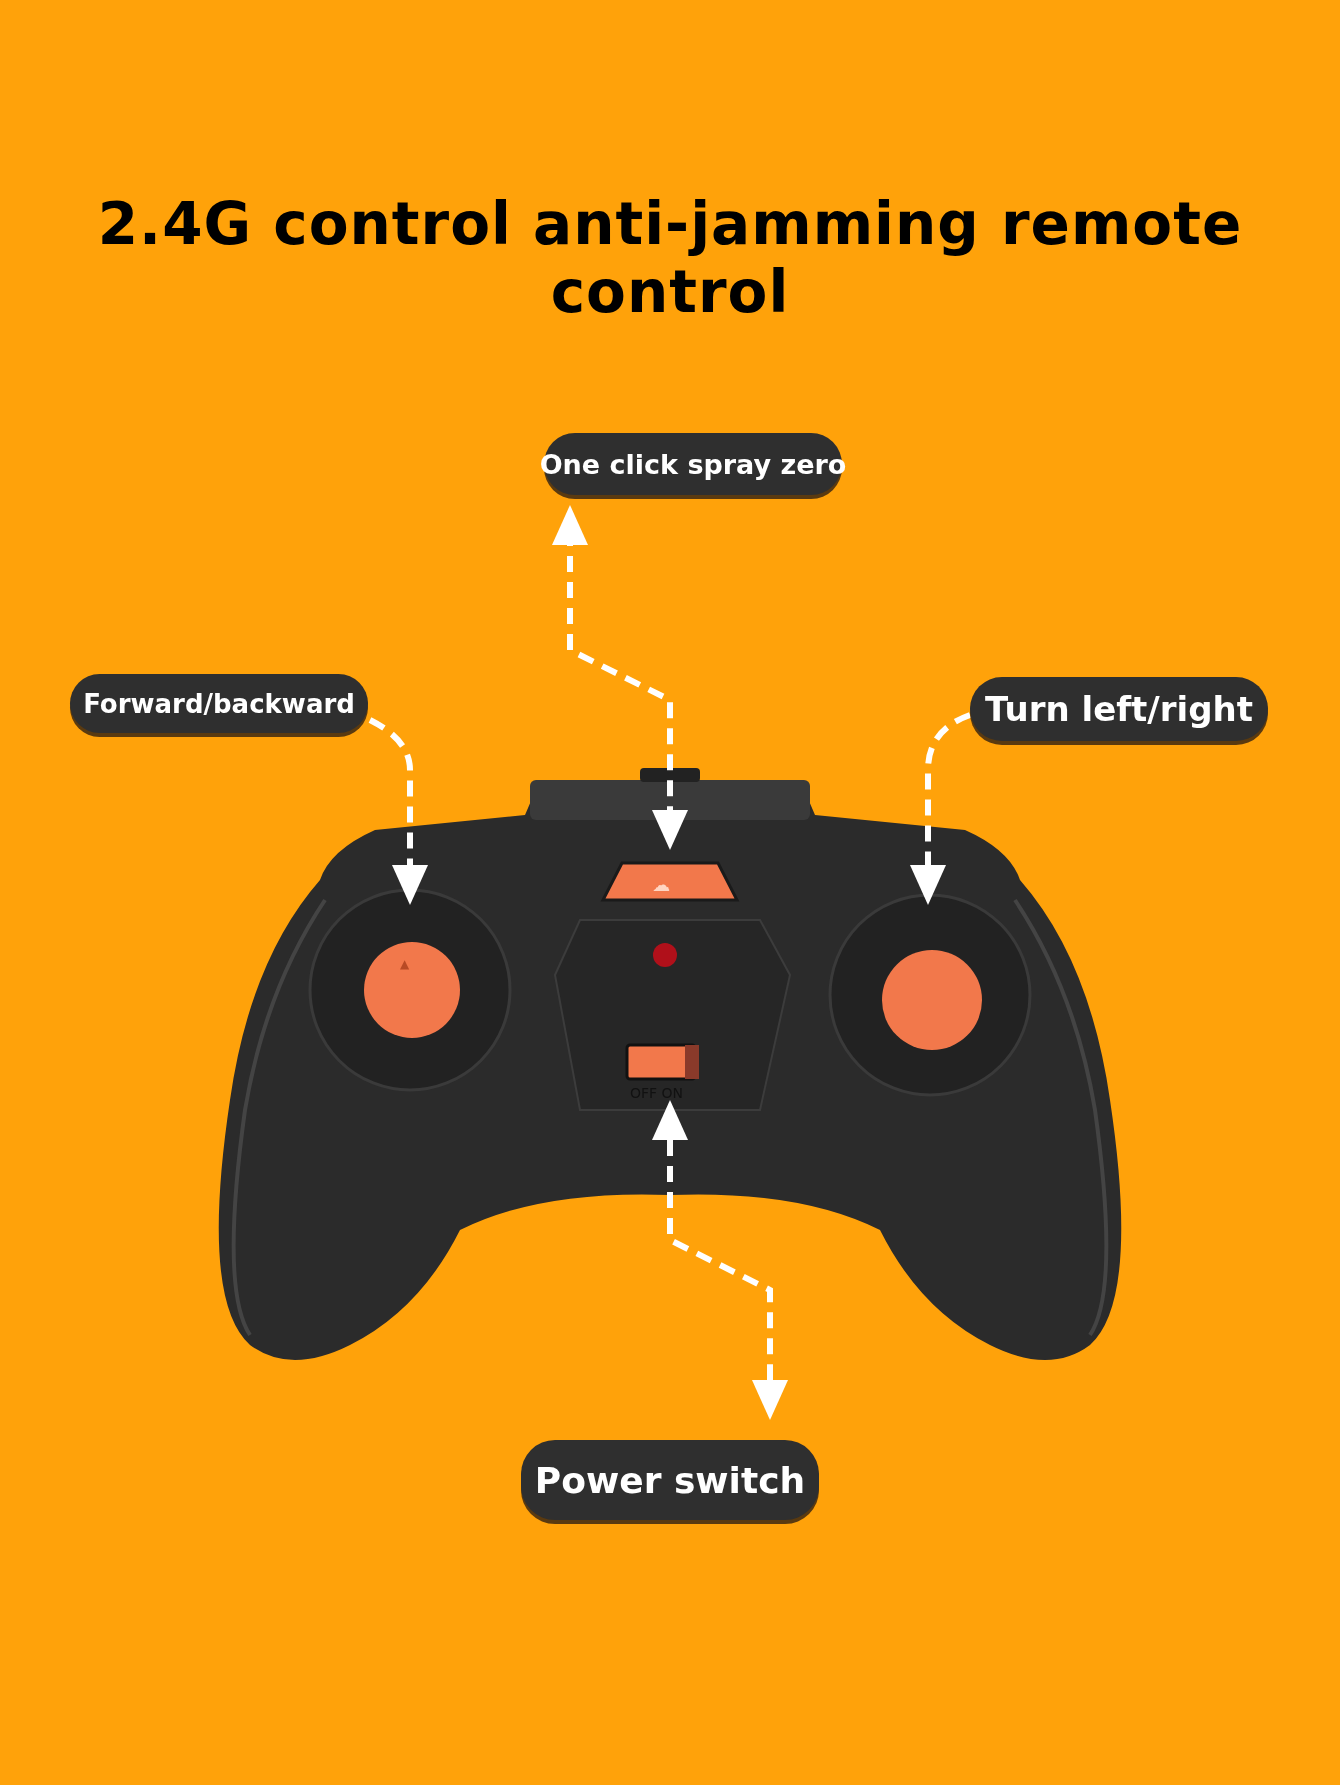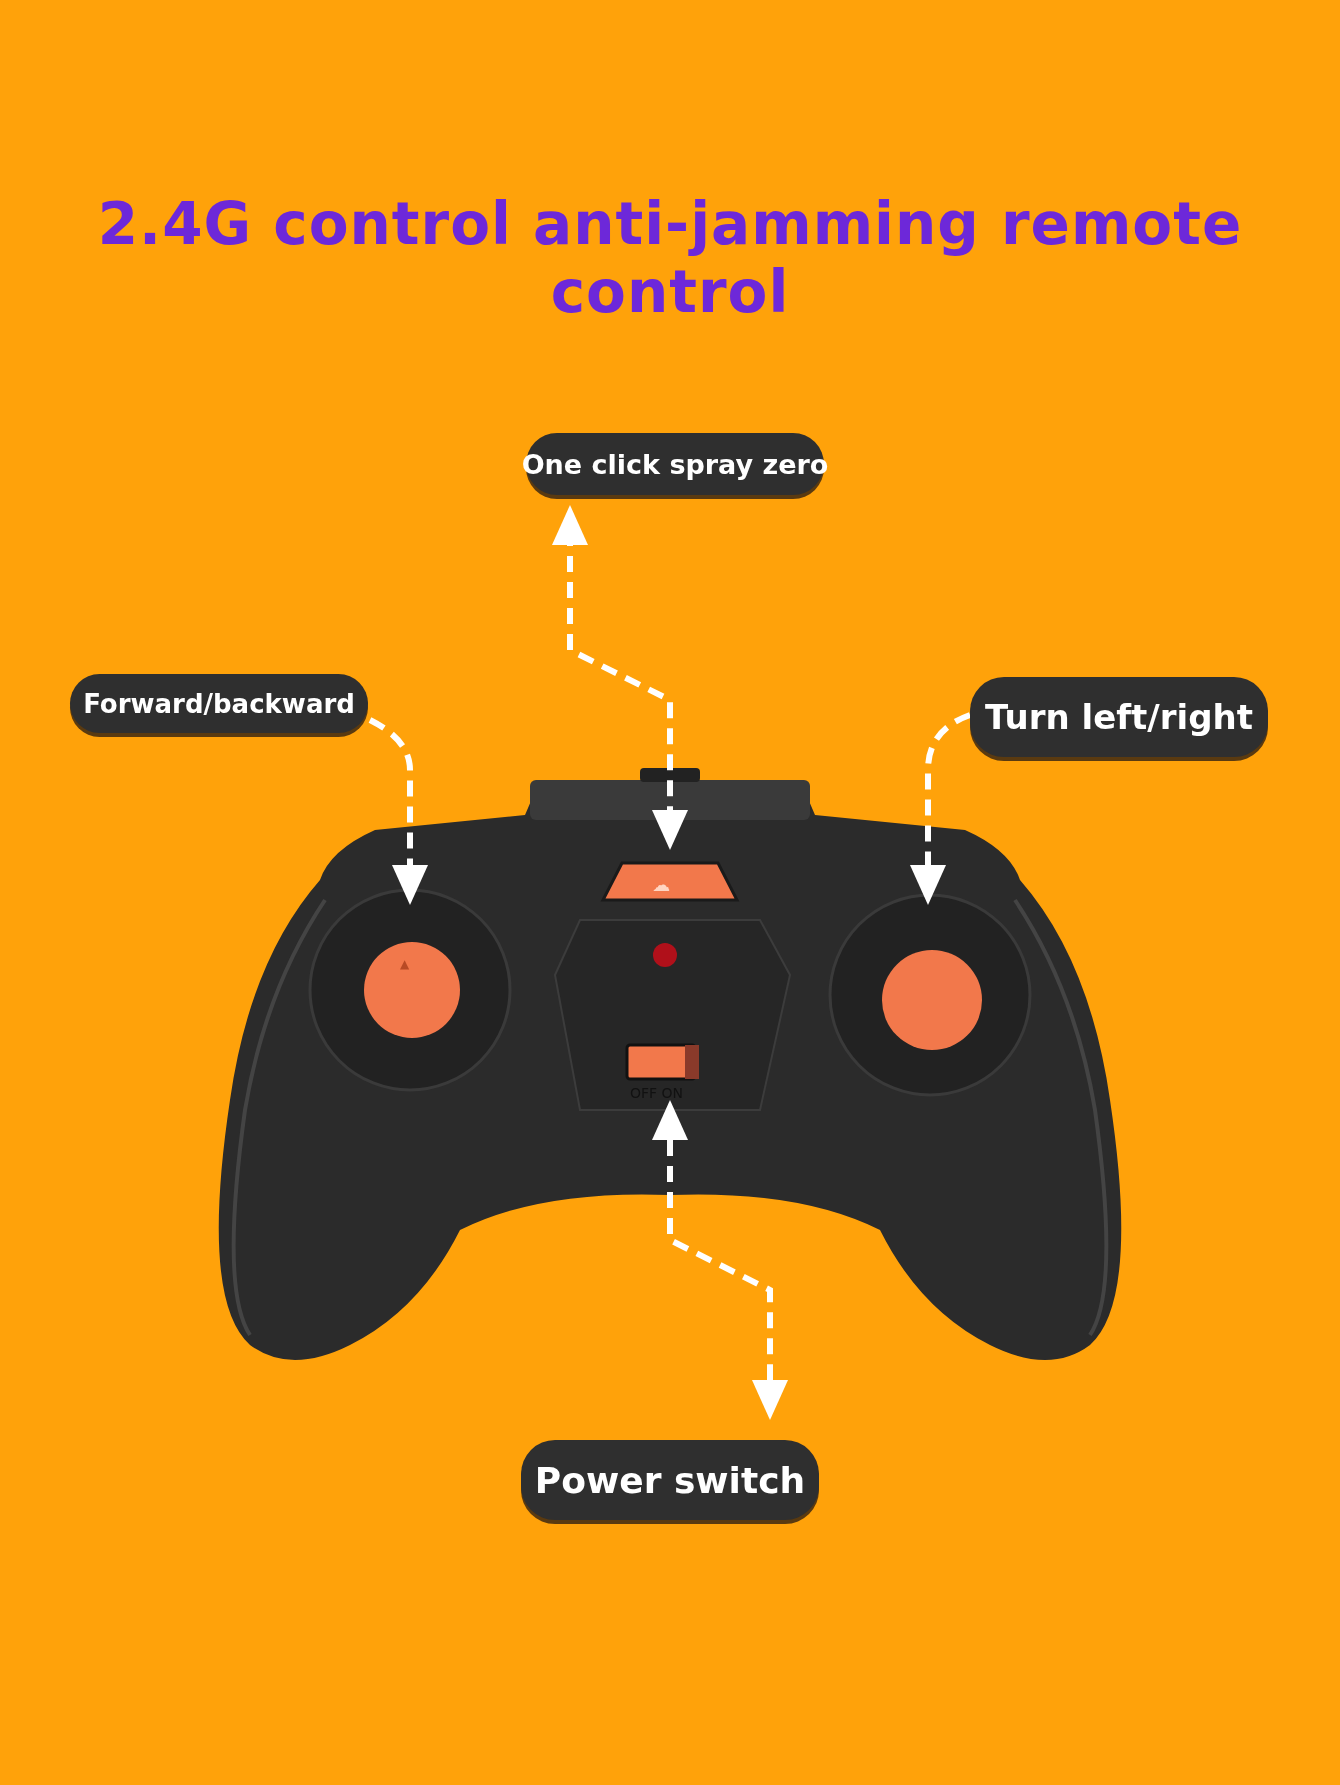--- a/index.html
+++ b/index.html
@@ -4,31 +4,31 @@
 <style>
   html, body { margin: 0; padding: 0; }
   body {
     width: 1340px; height: 1785px; overflow: hidden;
     background: #FFA20A;
     font-family: "DejaVu Sans", "Liberation Sans", sans-serif;
     position: relative;
   }
   .title {
     position: absolute; left: 0; top: 190px; width: 1340px;
-    text-align: center; color: #6d28d9; font-weight: bold;
+    text-align: center; color: #000000; font-weight: bold;
     font-size: 58px; letter-spacing: 1px;
   }
   .pill {
     position: absolute; background: #2f2f2f; color: #fff; font-weight: bold;
     border-radius: 34px; display: flex; align-items: center; justify-content: center;
     box-shadow: 0 4px 0 #5a3a10; white-space: nowrap;
   }
-  #lbl-spray { left: 526px; top: 433px; width: 298px; height: 62px; font-size: 27px; }
+  #lbl-spray { left: 544px; top: 433px; width: 298px; height: 62px; font-size: 27px; }
   #lbl-fwd   { left: 70px;  top: 674px; width: 298px; height: 59px; font-size: 26px; }
-  #lbl-turn  { left: 970px; top: 677px; width: 298px; height: 80px; font-size: 34px; }
+  #lbl-turn  { left: 970px; top: 677px; width: 298px; height: 64px; font-size: 34px; }
   #lbl-power { left: 521px; top: 1440px; width: 298px; height: 80px; font-size: 36px; }
   svg.art { position: absolute; left: 0; top: 0; }
 </style>
 </head>
 <body>
 
 <div class="title">2.4G control anti-jamming remote control</div>
 
 <svg class="art" width="1340" height="1785" viewBox="0 0 1340 1785">
 

